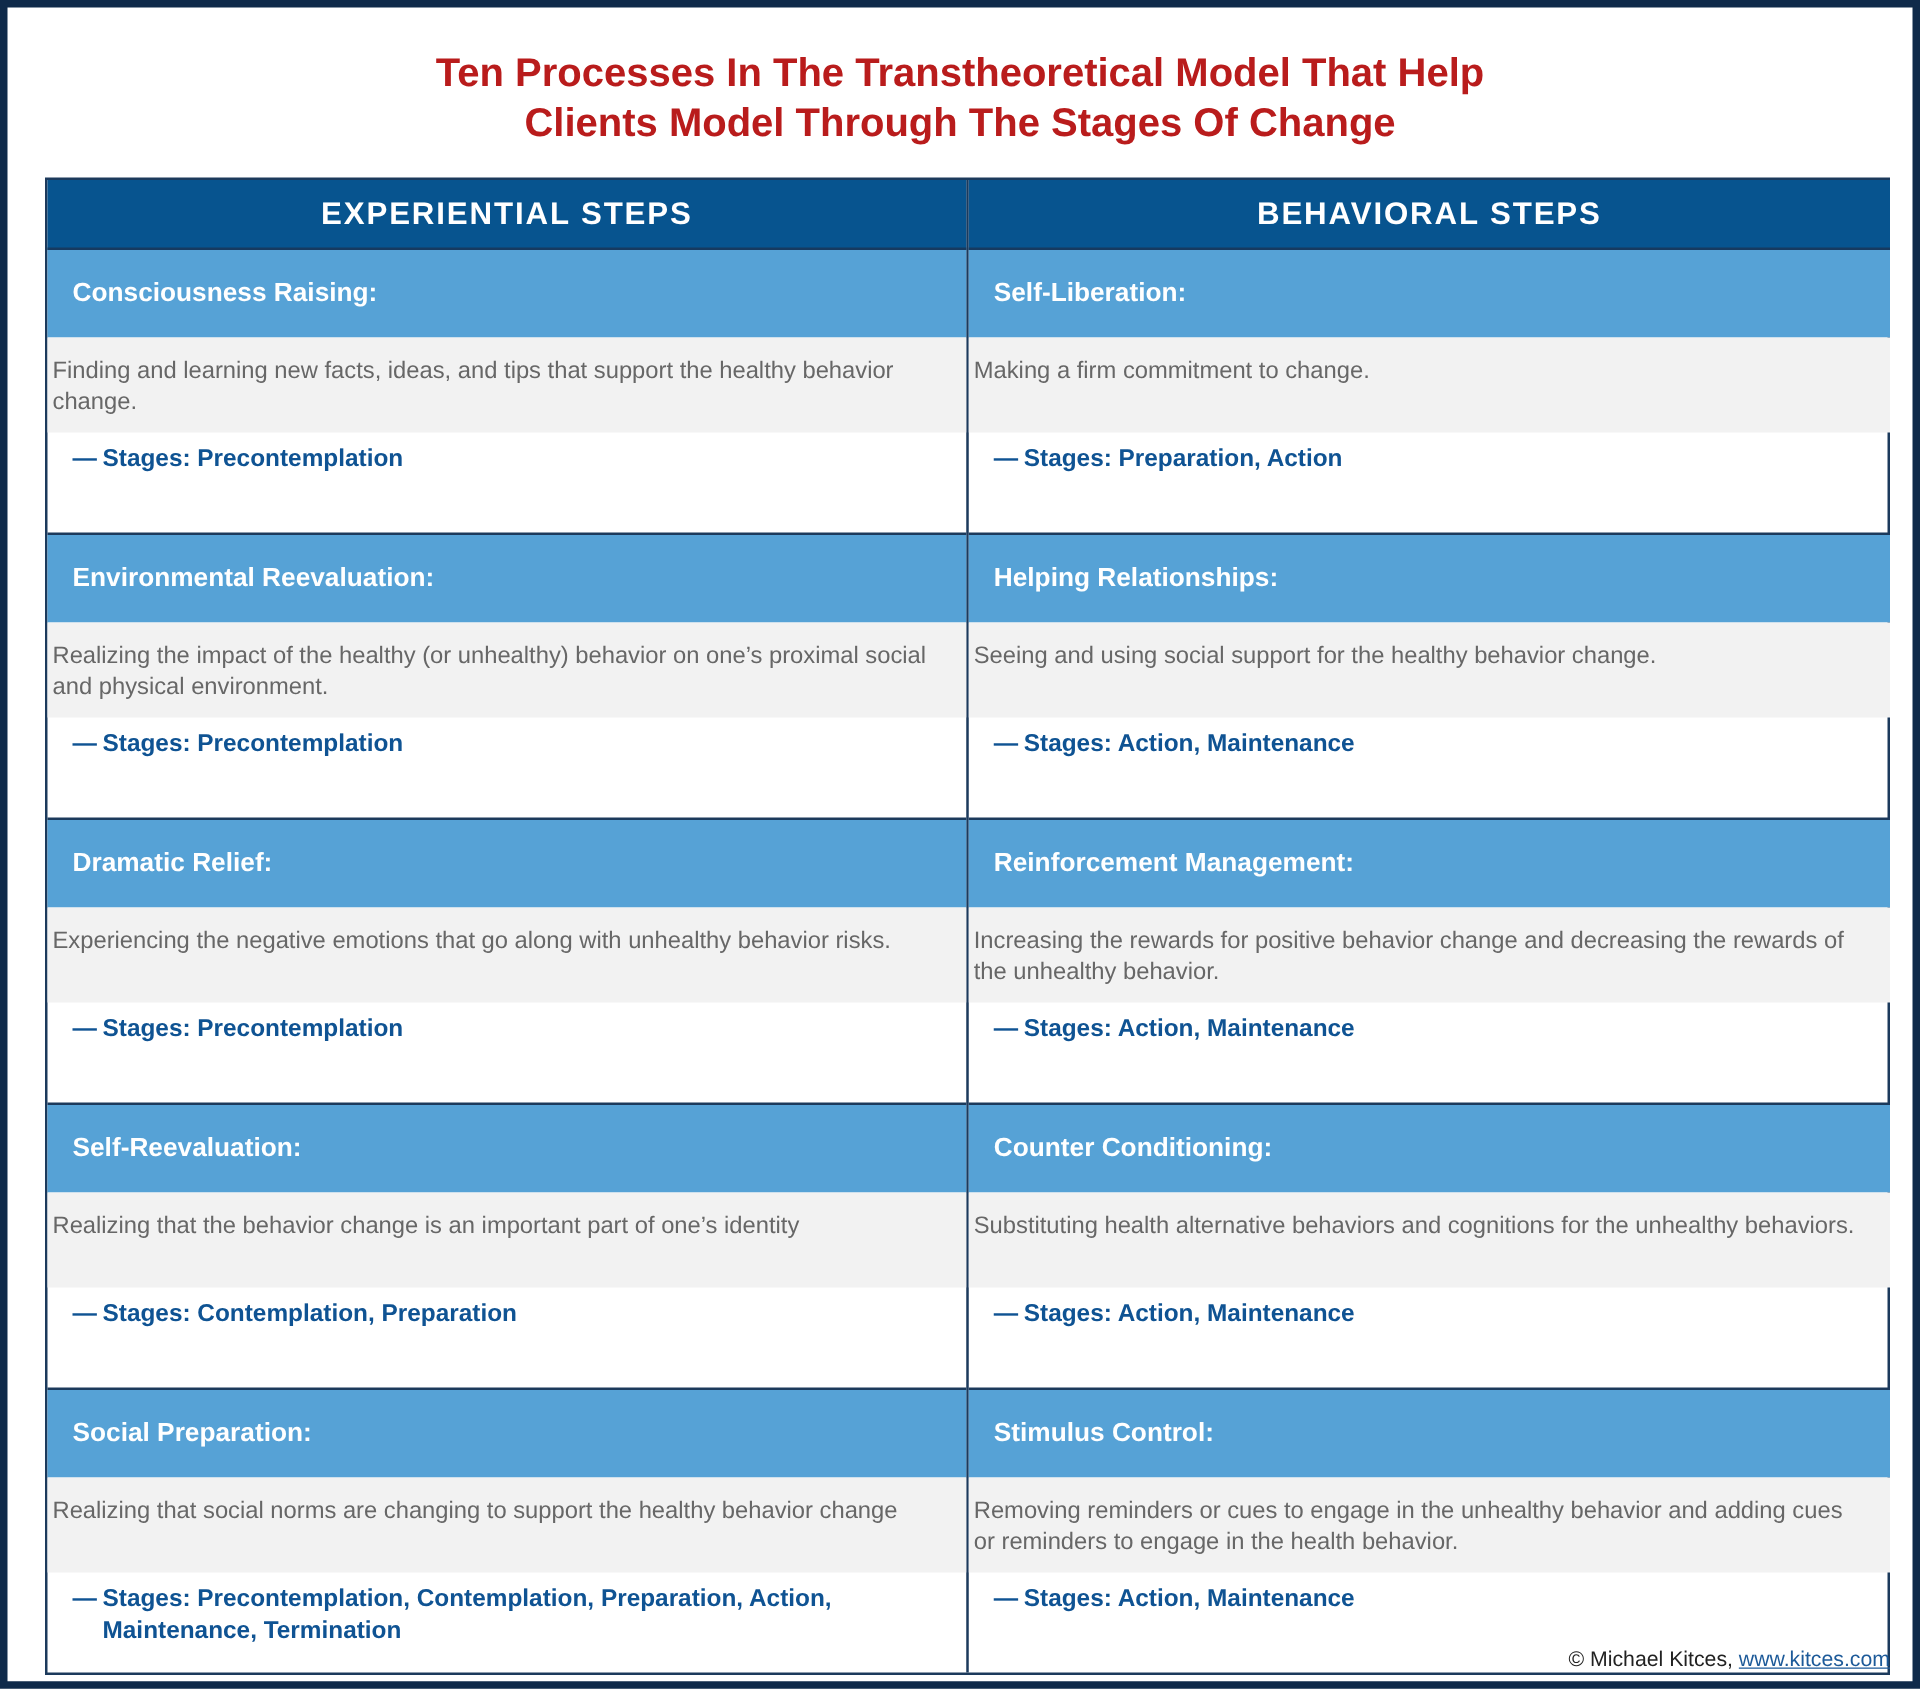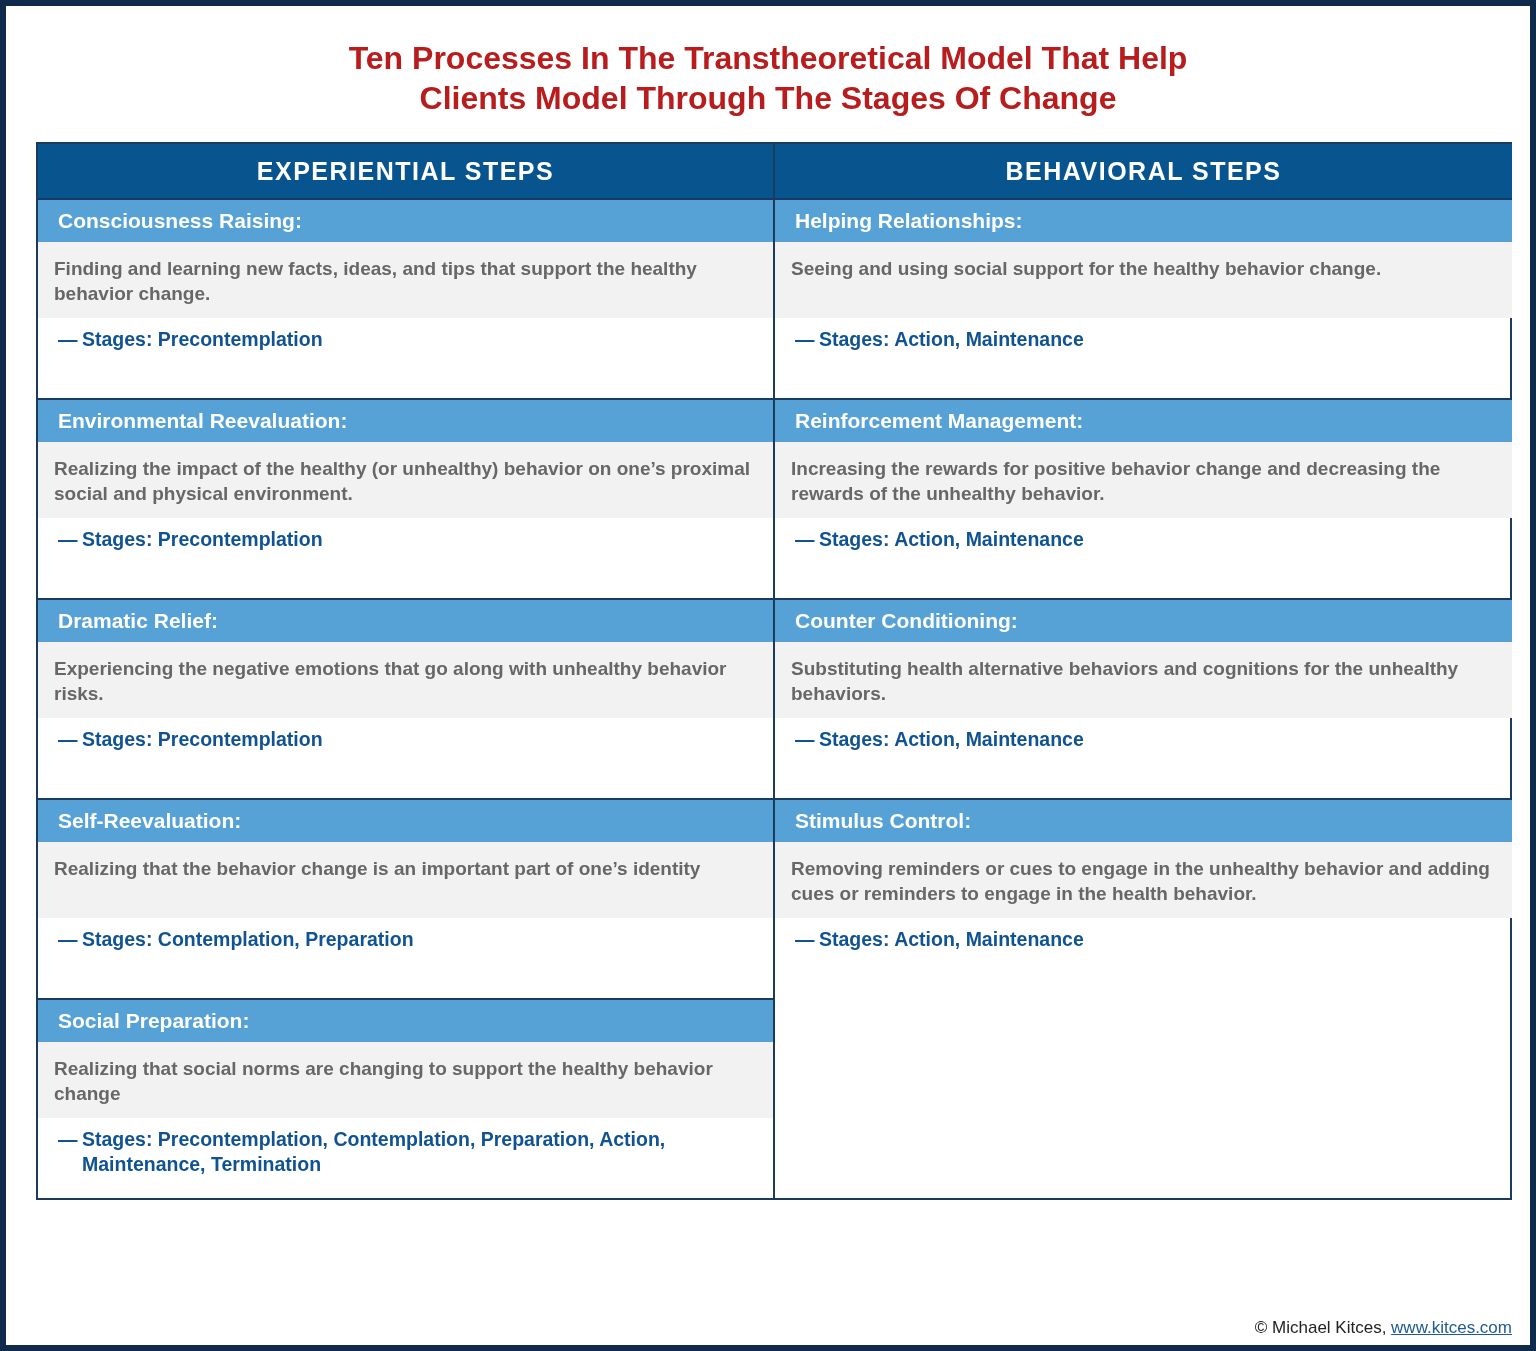--- a/index.html
+++ b/index.html
@@ -25,27 +25,27 @@
   .colhead {
     height: 56px; background: #07548f; color: #ffffff;
     font-size: 25px; font-weight: bold; letter-spacing: 1.5px;
     display: flex; align-items: center; justify-content: center;
     border-bottom: 2px solid #163a60;
     text-align: right;
   }
   .block { border-bottom: 2px solid #1c3a5c; }
   .block:last-child { border-bottom: none; }
   .bhead {
-    background: #56a2d6; color: #ffffff; height: 42px;
+    background: #56a2d6; color: #ffffff; height: 70px;
     font-size: 21px; font-weight: bold; padding: 0 20px;
     display: flex; align-items: center;
   }
   .bdesc {
-    background: #f2f2f2; color: #676767; font-size: 19px; font-weight: bold;
-    line-height: 25px; padding: 14px 20px 12px 16px; height: 76px;
+    background: #f2f2f2; color: #676767; font-size: 19px; font-weight: normal;
+    line-height: 25px; padding: 14px 20px 12px 4px; height: 76px;
   }
   .bstage {
     color: #0f5393; font-size: 19.5px; font-weight: bold; line-height: 25px;
     padding: 9px 18px 0 44px; text-indent: -24px; height: 80px;
   }
   .dash { display: inline-block; width: 24px; text-indent: 0; }
   .credit {
     position: absolute; right: 18px; top: 1312px;
     font-size: 17px; color: #222;
   }
@@ -89,20 +89,25 @@
         <div class="bhead">Social Preparation:</div>
         <div class="bdesc">Realizing that social norms are changing to support the healthy behavior change</div>
         <div class="bstage"><span class="dash">—</span><span>Stages: Precontemplation, Contemplation, Preparation, Action, Maintenance, Termination</span></div>
       </div>
     </div>
 
     <div class="col">
       <div class="colhead">BEHAVIORAL STEPS</div>
 
       <div class="block">
+        <div class="bhead">Self-Liberation:</div>
+        <div class="bdesc">Making a firm commitment to change.</div>
+        <div class="bstage"><span class="dash">—</span><span>Stages: Preparation, Action</span></div>
+      </div>
+      <div class="block">
         <div class="bhead">Helping Relationships:</div>
         <div class="bdesc">Seeing and using social support for the healthy behavior change.</div>
         <div class="bstage"><span class="dash">—</span><span>Stages: Action, Maintenance</span></div>
       </div>
       <div class="block">
         <div class="bhead">Reinforcement Management:</div>
         <div class="bdesc">Increasing the rewards for positive behavior change and decreasing the rewards of the unhealthy behavior.</div>
         <div class="bstage"><span class="dash">—</span><span>Stages: Action, Maintenance</span></div>
       </div>
       <div class="block">

